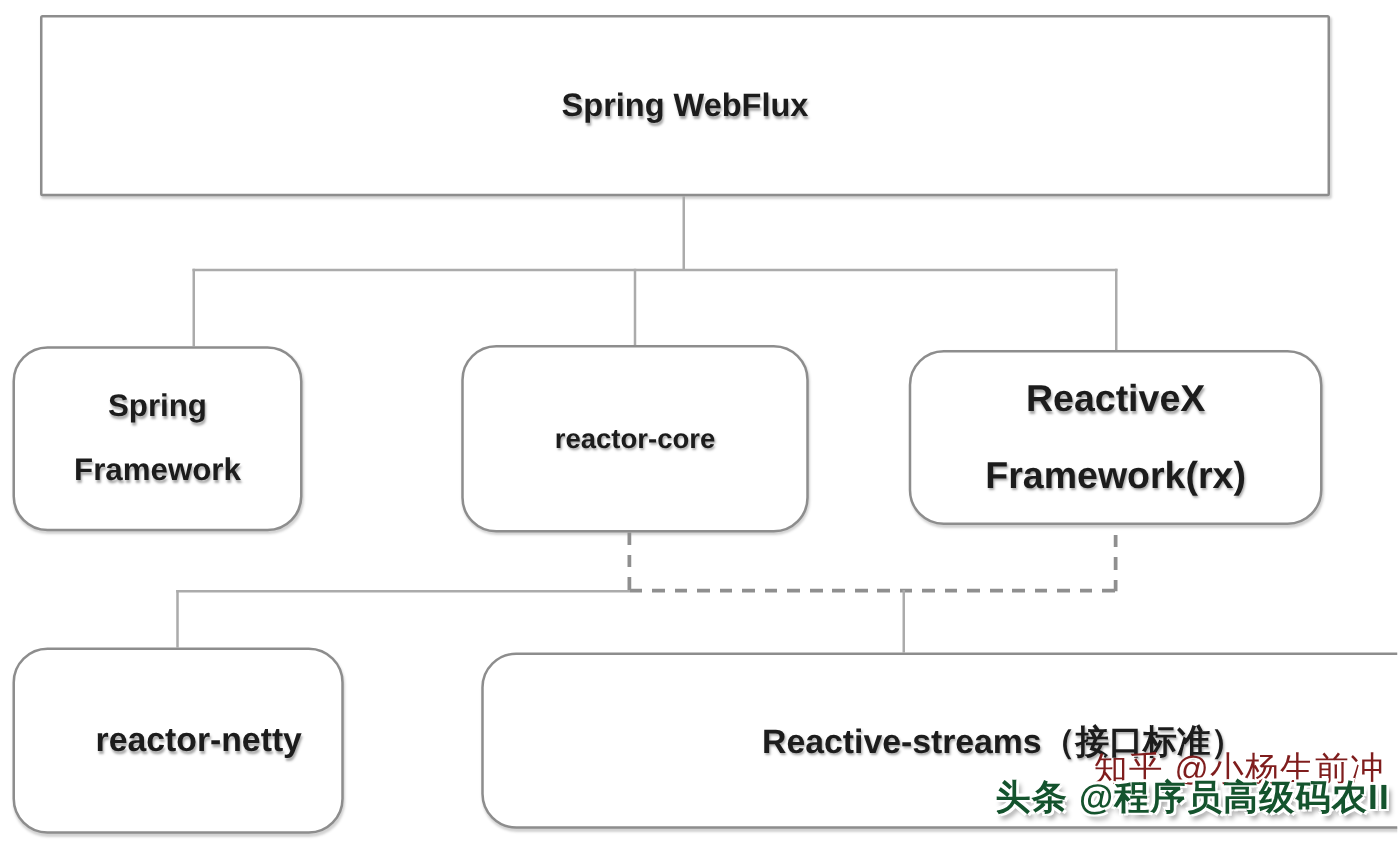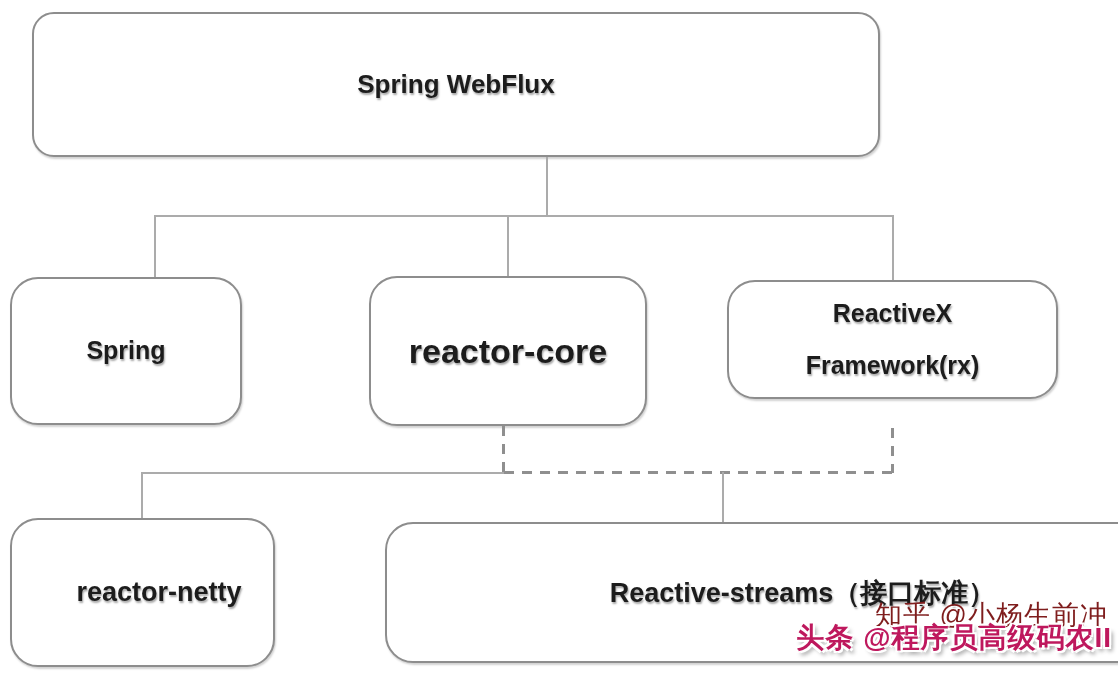--- a/index.html
+++ b/index.html
@@ -59,54 +59,55 @@
     font-size: 27px;
     letter-spacing: 1px;
     color: #7f1d1d;
     text-shadow: 1px 1px 0 rgba(255,255,255,0.9);
   }
   .wm-dark {
     top: 619px;
     right: 6px;
     font-size: 28px;
     font-weight: bold;
-    color: #be185d;
+    color: #14532d;
     letter-spacing: 1px;
     text-shadow:
       -2px -2px 0 #ffffff,
        2px -2px 0 #ffffff,
       -2px  2px 0 #ffffff,
        2px  2px 0 #ffffff,
        3px  4px 4px rgba(0,0,0,0.45);
   }
 </style>
 </head>
 <body>
 
 <div id="stage">
 
-  <div class="node" style="left:32px; top:12px; width:848px; height:145px; font-size:26px; border-radius:22px;">
+  <div class="node" style="left:32px; top:12px; width:1032px; height:145px; font-size:26px; border-radius:2px;">
     <span class="lbl">Spring WebFlux</span>
   </div>
 
   <div class="line vline" style="left:546px; top:157px; height:59px;"></div>
   <div class="line hline" style="left:154px; top:215px; width:740px;"></div>
   <div class="line vline" style="left:154px; top:215px; height:62px;"></div>
   <div class="line vline" style="left:507px; top:215px; height:61px;"></div>
   <div class="line vline" style="left:892px; top:215px; height:65px;"></div>
 
   <div class="node two-line" style="left:10px; top:277px; width:232px; height:148px; font-size:25px;">
     <span class="lbl">Spring</span>
+    <span class="lbl">Framework</span>
   </div>
 
-  <div class="node" style="left:369px; top:276px; width:278px; height:150px; font-size:34px;">
+  <div class="node" style="left:369px; top:276px; width:278px; height:150px; font-size:22px;">
     <span class="lbl">reactor-core</span>
   </div>
 
-  <div class="node two-line" style="left:727px; top:280px; width:331px; height:119px; font-size:25px;">
+  <div class="node two-line" style="left:727px; top:280px; width:331px; height:140px; font-size:30px;">
     <span class="lbl">ReactiveX</span>
     <span class="lbl">Framework(rx)</span>
   </div>
 
   <div class="dash-v" style="left:502px; top:426px; height:47px;"></div>
   <div class="dash-v" style="left:891px; top:428px; height:45px;"></div>
   <div class="dash-h" style="left:504px; top:471px; width:390px;"></div>
   <div class="line hline" style="left:141px; top:472px; width:363px;"></div>
   <div class="line vline" style="left:141px; top:472px; height:46px;"></div>
   <div class="line vline" style="left:722px; top:472px; height:50px;"></div>

